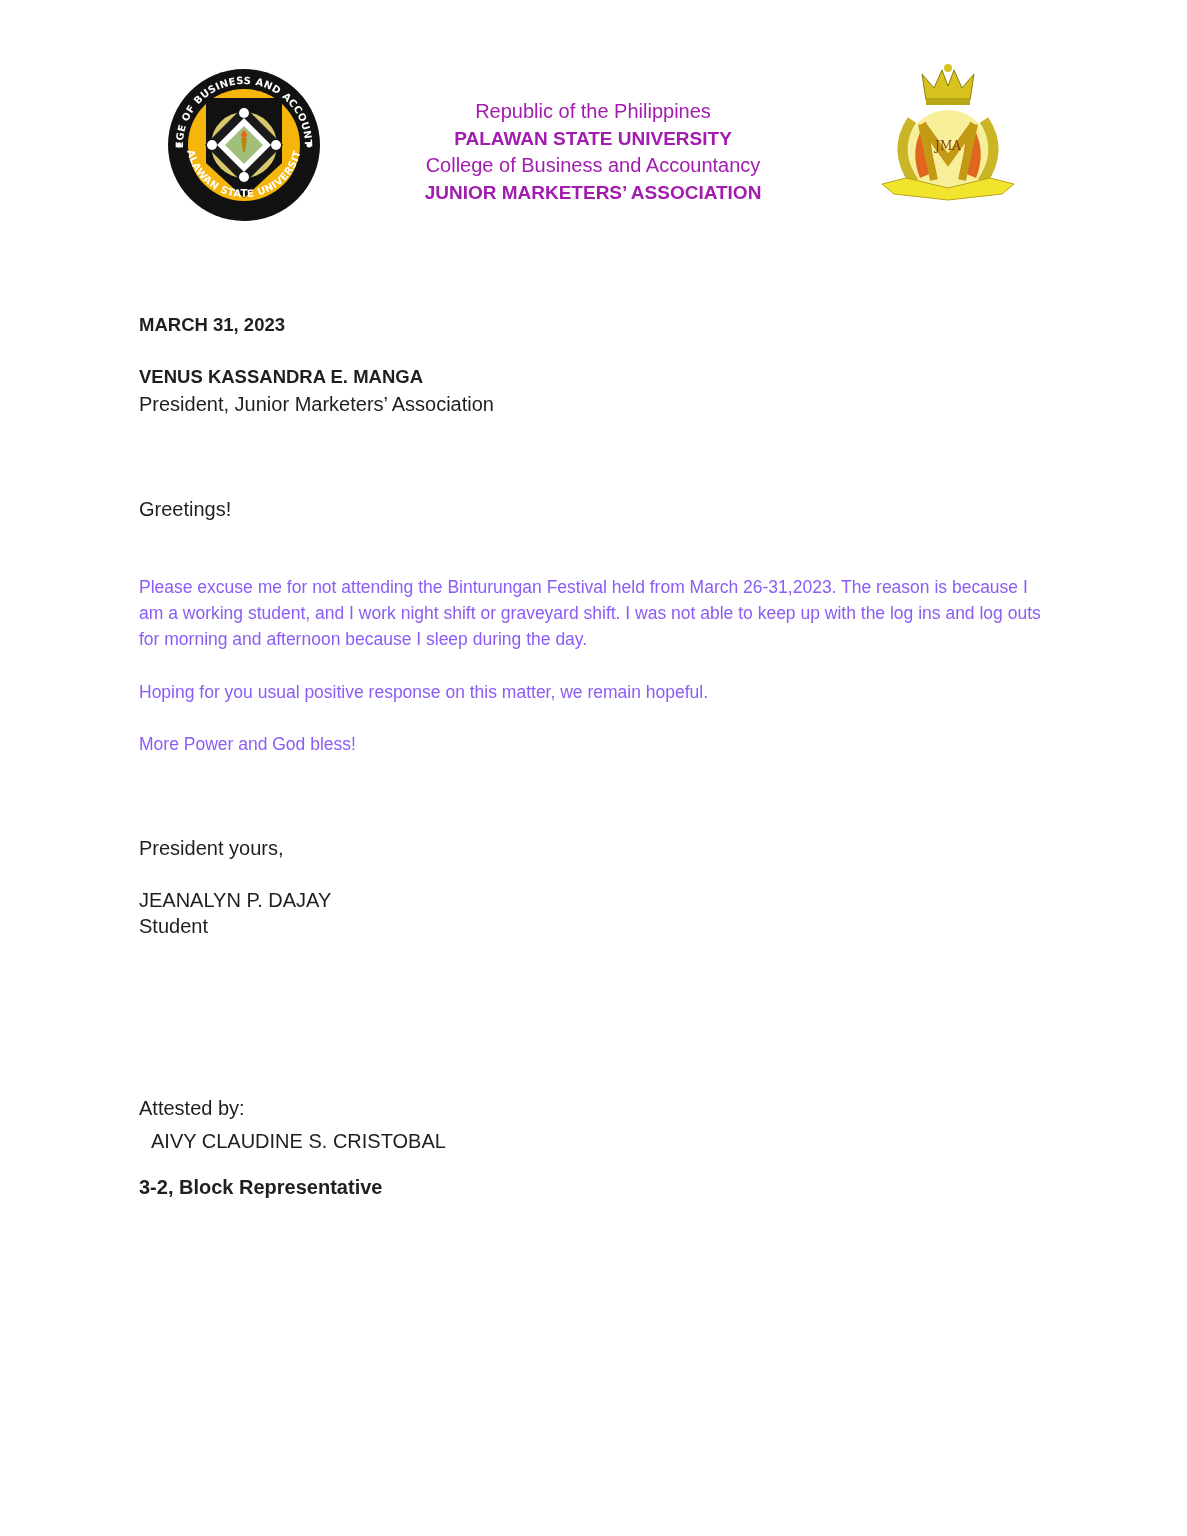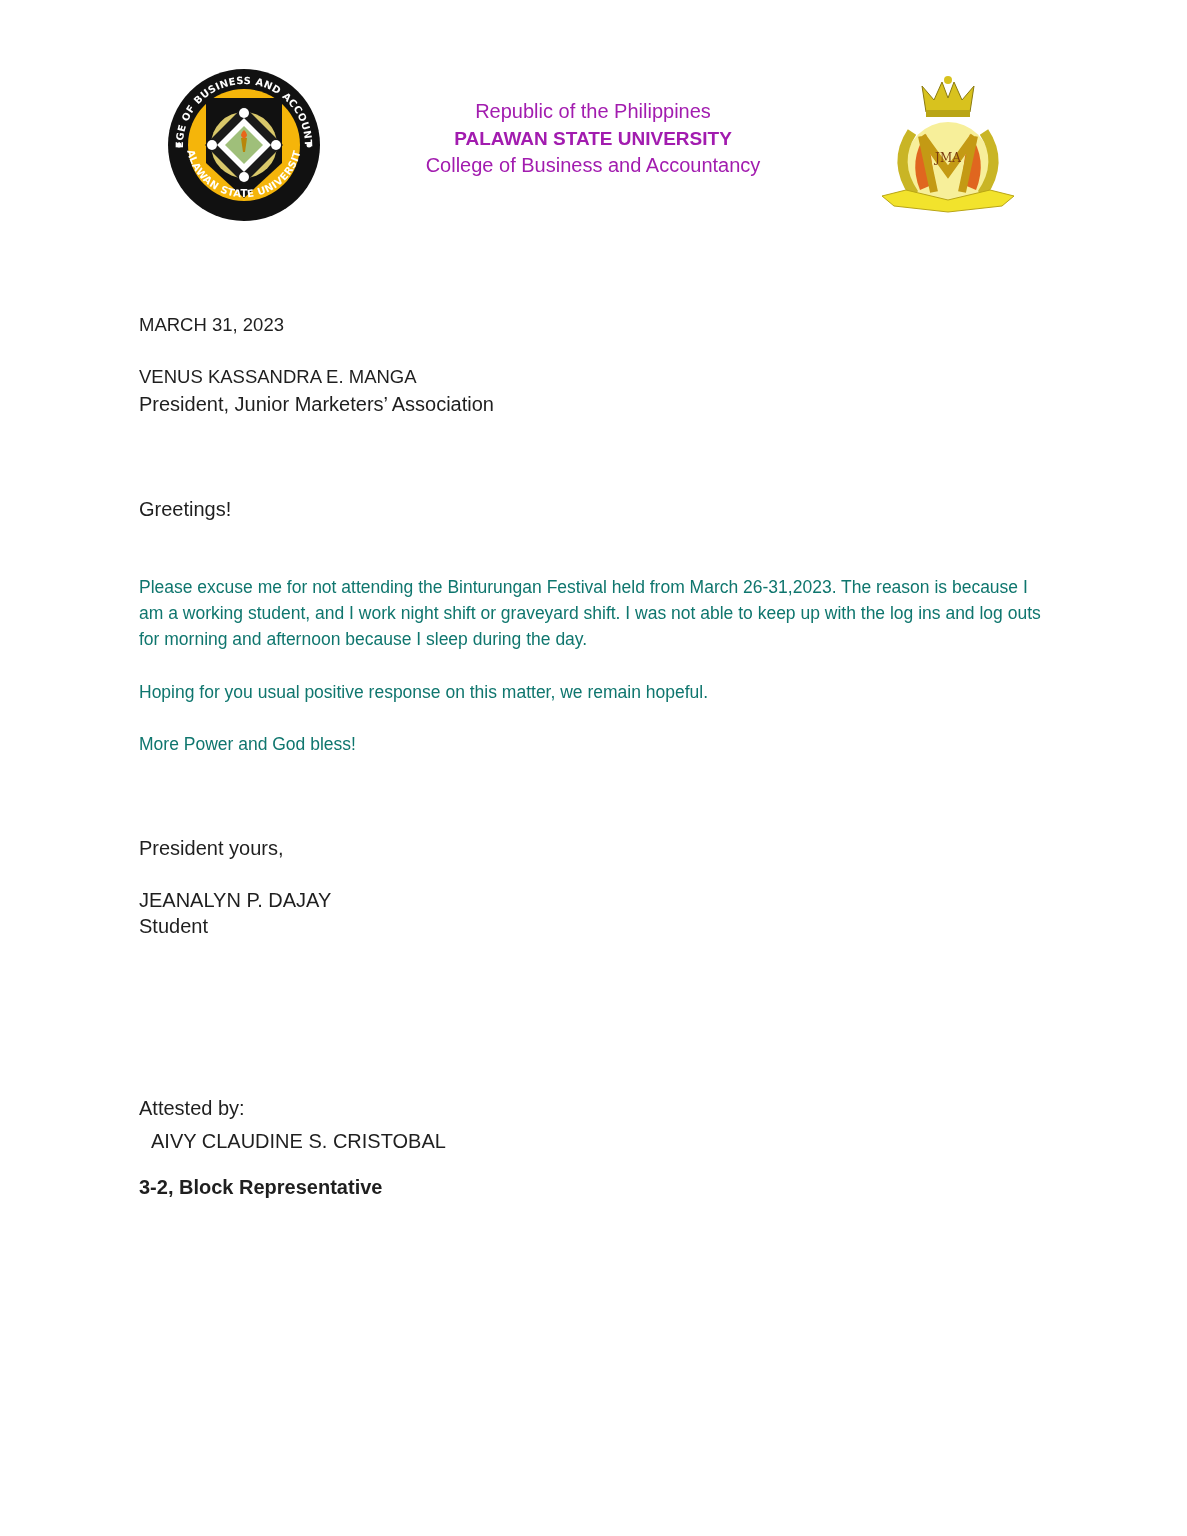--- a/index.html
+++ b/index.html
@@ -1,26 +1,26 @@
 <!DOCTYPE html>
 <html><head>
 <meta charset="utf-8">
 <style>
   html, body { margin: 0; padding: 0; background: #ffffff; }
   body { width: 1187px; height: 1536px; position: relative; overflow: hidden;
          font-family: "Liberation Sans", "DejaVu Sans", sans-serif; color: #1a1a1a; }
   .abs { position: absolute; }
   .logo-left { left: 165px; top: 68px; width: 158px; height: 154px; }
-  .logo-right { left: 876px; top: 72px; width: 144px; height: 146px; text-align: center; }
+  .logo-right { left: 876px; top: 60px; width: 144px; height: 146px; text-align: center; }
   .letterhead { left: 393px; top: 98px; width: 400px; text-align: center; }
   .lh-line { display: block; font-size: 20px; line-height: 27px; color: #a21caf; }
   .lh-bold { font-weight: bold; font-size: 19px; }
   .body-text { left: 139px; font-size: 20px; line-height: 26px; color: #1f1f1f; }
-  .bold { font-weight: normal; text-align: right; }
-  .para { left: 139px; width: 910px; font-size: 17.5px; line-height: 26px; color: #0f766e; }
+  .bold { font-weight: bold; text-align: right; }
+  .para { left: 139px; width: 910px; font-size: 17.5px; line-height: 26px; color: #8b5cf6; }
 </style>
 </head>
 <body>
 
 <div class="abs logo-left">
   <svg width="158" height="154" viewBox="0 0 158 154">
     <circle cx="79" cy="77" r="76" fill="#111"></circle>
     <circle cx="79" cy="77" r="56" fill="#f5b50a"></circle>
     <path d="M41 30 H117 V95 L79 130 L41 95 Z" fill="#111"></path>
     <circle cx="79" cy="77" r="33" fill="#d9c86a"></circle>
@@ -43,20 +43,21 @@
     <text font-size="10" font-weight="bold" fill="#fff" font-family="DejaVu Sans, sans-serif" letter-spacing="0.4">
       <textPath href="#arcBot" startOffset="50%" text-anchor="middle" dy="8">PALAWAN STATE UNIVERSITY</textPath>
     </text>
   </svg>
 </div>
 
 <div class="abs letterhead">
   <span class="lh-line">Republic of the Philippines</span>
   <span class="lh-line lh-bold">PALAWAN STATE UNIVERSITY</span>
   <span class="lh-line">College of Business and Accountancy</span>
+  <span class="lh-line lh-bold">JUNIOR MARKETERS’ ASSOCIATION</span>
 </div>
 
 <div class="abs logo-right">
   <svg width="144" height="146" viewBox="0 0 144 146">
     <path d="M50 40 L46 14 L58 28 L66 10 L72 26 L78 10 L86 28 L98 14 L94 40 Z" fill="#d8c21e" stroke="#8a7a10" stroke-width="1"></path>
     <circle cx="72" cy="8" r="4" fill="#d8c21e"></circle>
     <rect x="50" y="38" width="44" height="7" fill="#b9a515"></rect>
     <circle cx="72" cy="92" r="42" fill="#f7ef9a"></circle>
     <path d="M36 60 q-20 30 2 62" stroke="#c9b525" stroke-width="10" fill="none"></path>
     <path d="M108 60 q20 30 -2 62" stroke="#c9b525" stroke-width="10" fill="none"></path>

